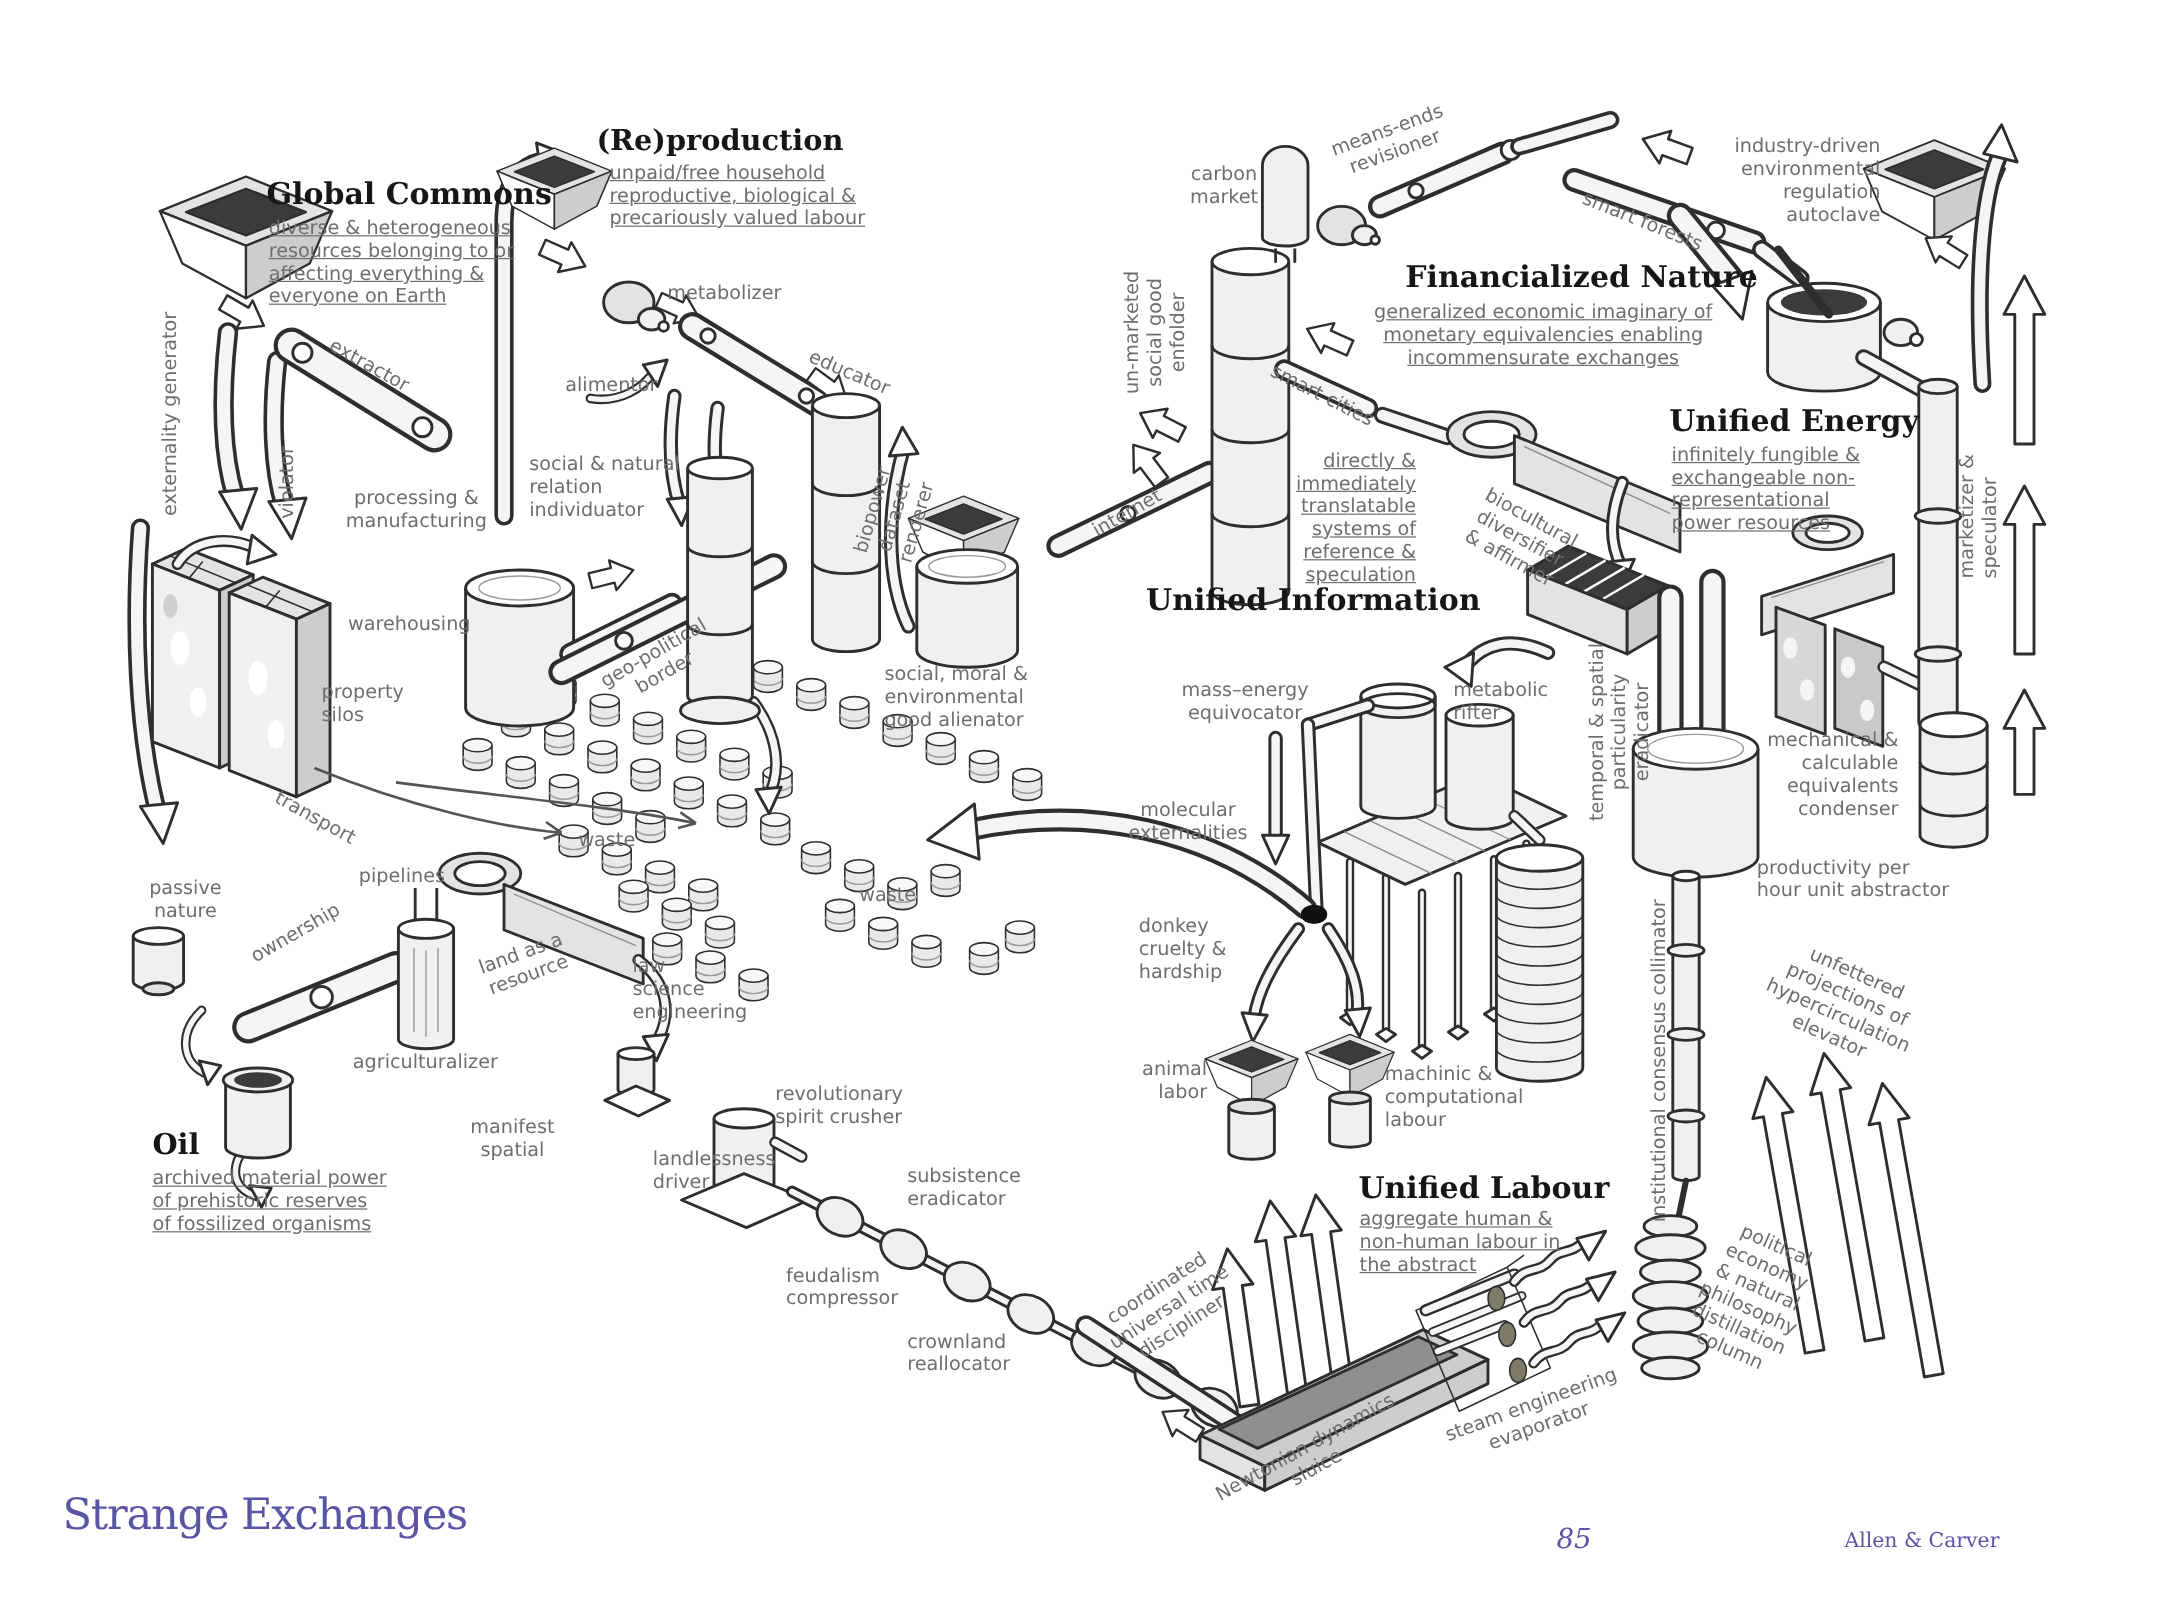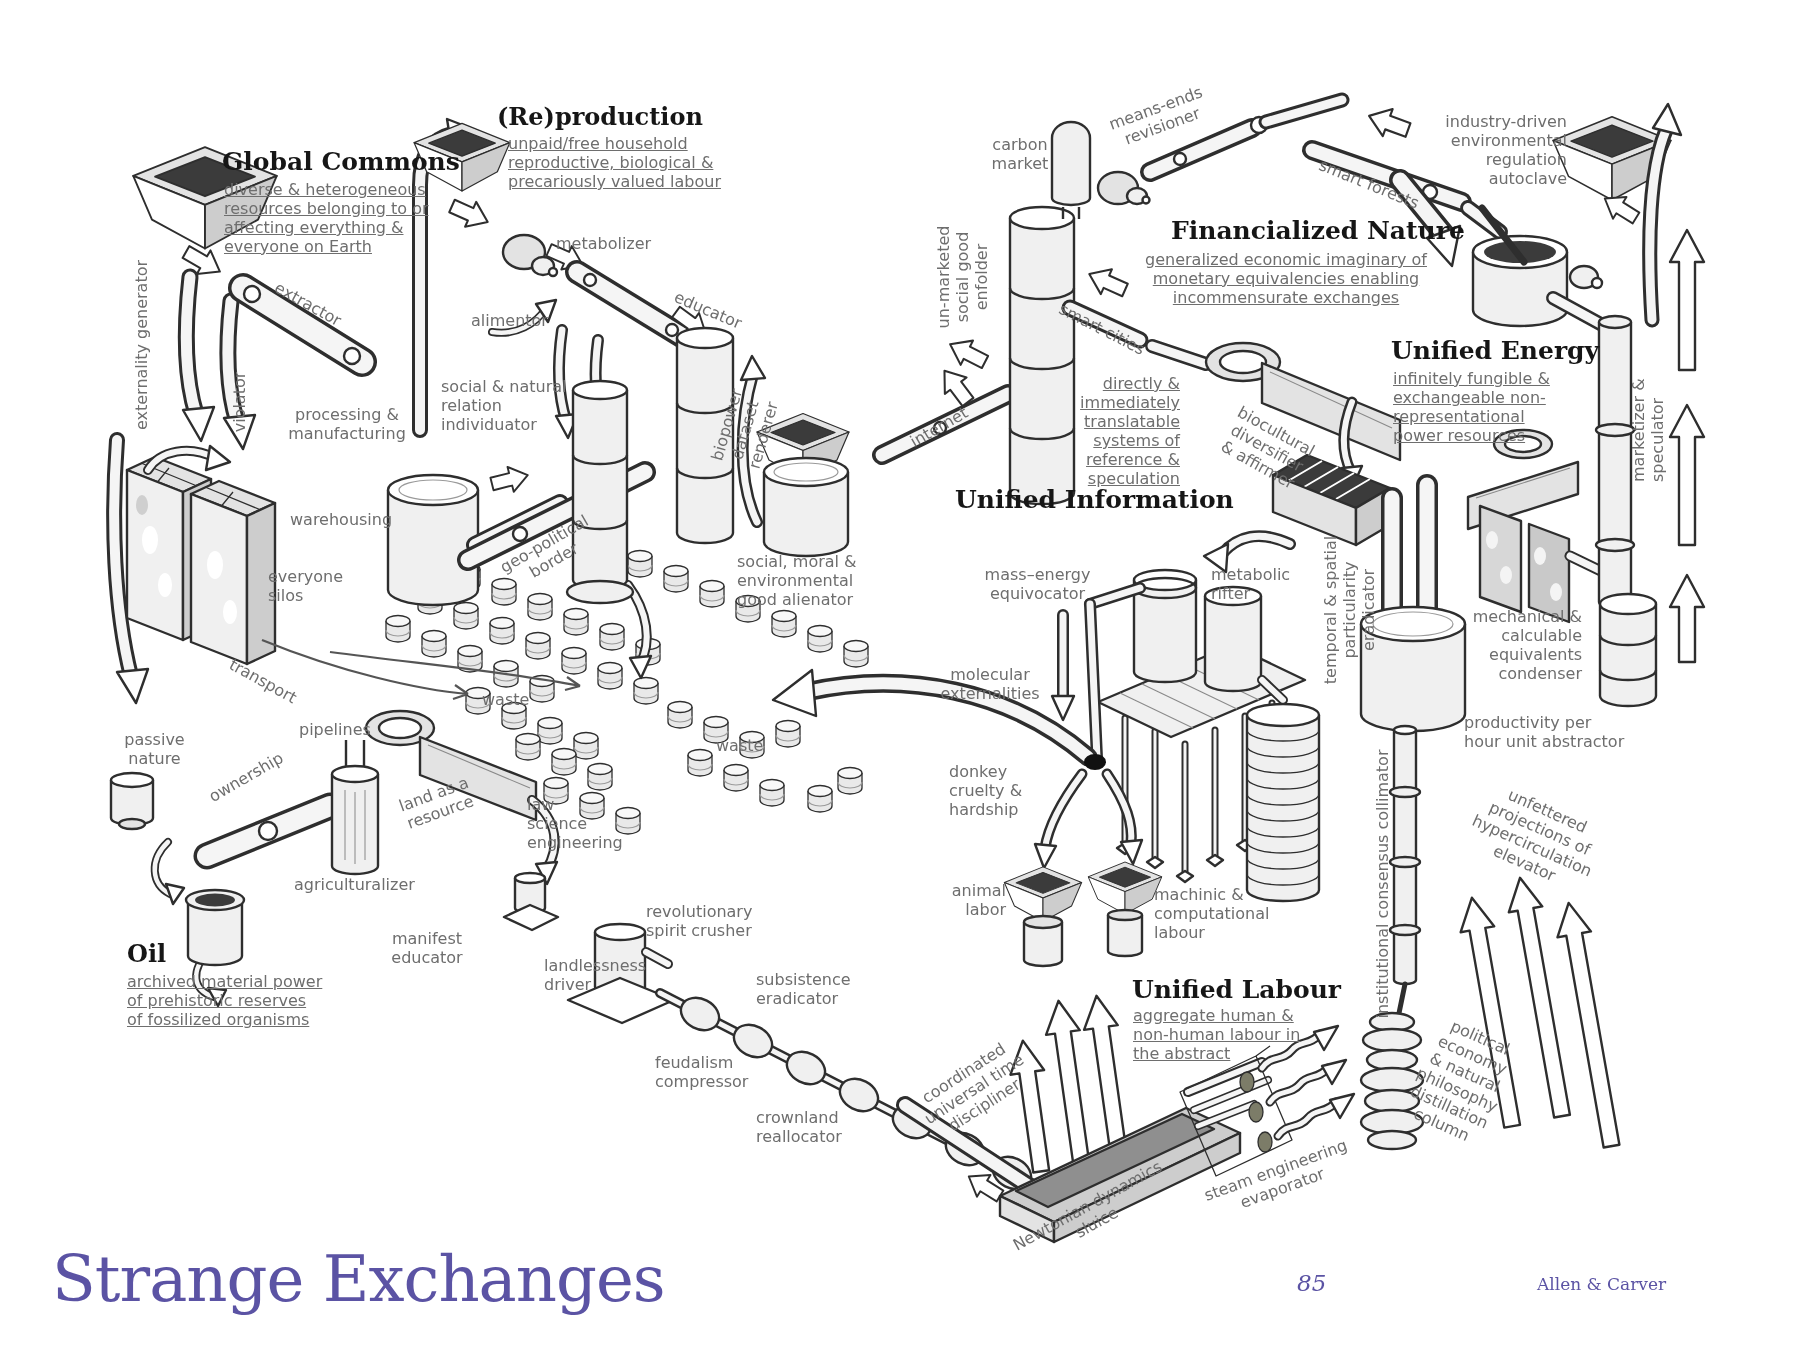--- a/index.html
+++ b/index.html
@@ -13,21 +13,21 @@
   .pw,.aw{stroke:#f5f5f5;fill:none;stroke-linecap:round;}
   .hw{stroke:#fff;stroke-width:2;}
   .g{stroke:#9a9a9a;stroke-width:1.2;fill:none;}
   .tg{stroke:#8a8a8a;stroke-width:1.1;fill:none;}
   .lbl{position:absolute;color:#6e6e6e;font-size:16px;line-height:19px;white-space:pre-line;}
   .ttl{position:absolute;color:#161616;font-family:"DejaVu Serif",serif;font-weight:bold;
        font-size:25px;line-height:27px;white-space:pre-line;}
   .desc{position:absolute;color:#6e6e6e;font-size:16px;line-height:19px;white-space:pre-line;text-decoration:underline;}
   .ctr{text-align:center}.rgt{text-align:right}
   .rot{transform-origin:center center;}
-  .bigtitle{position:absolute;font-family:"DejaVu Serif",serif;font-size:64px;letter-spacing:-1px;}
+  .bigtitle{position:absolute;font-family:"DejaVu Serif",serif;font-size:36px;letter-spacing:-1px;}
   .pageno{position:absolute;font-family:"DejaVu Serif",serif;font-style:italic;font-size:23px;}
   .authors{position:absolute;font-family:"DejaVu Serif",serif;font-size:17px;}
 </style>
 </head>
 <body>
 
 <div id="stage">
 
 <svg id="art" width="1800" height="1350" viewBox="0 0 1800 1350">
 <defs>
@@ -535,40 +535,40 @@
 individuator</div>
 <div class="lbl" style="left:471px;top:311px;">alimentor</div>
 <div class="lbl" style="left:556px;top:234px;">metabolizer</div>
 <div class="lbl rot" style="left:708px;top:310px;transform:translate(-50%,-50%) rotate(23deg);">educator</div>
 <div class="lbl ctr rot" style="left:745px;top:430px;transform:translate(-50%,-50%) rotate(-74deg);">biopower
 dataset
 renderer</div>
 <div class="lbl" style="left:290px;top:510px;">warehousing</div>
 <div class="lbl ctr rot" style="left:549px;top:552px;transform:translate(-50%,-50%) rotate(-30deg);">geo-political
 border</div>
-<div class="lbl" style="left:268px;top:567px;">everyone
+<div class="lbl" style="left:268px;top:567px;">property
 silos</div>
 <div class="lbl rot" style="left:263px;top:681px;transform:translate(-50%,-50%) rotate(29deg);">transport</div>
 <div class="lbl" style="left:482px;top:690px;">waste</div>
 <div class="lbl" style="left:716px;top:736px;">waste</div>
 <div class="lbl" style="left:737px;top:552px;">social, moral &amp;
 environmental
 good alienator</div>
 <div class="lbl" style="left:299px;top:720px;">pipelines</div>
 <div class="lbl ctr" style="left:112px;top:730px;width:85px;">passive
 nature</div>
 <div class="lbl rot" style="left:246px;top:777px;transform:translate(-50%,-50%) rotate(-30deg);">ownership</div>
 <div class="lbl ctr rot" style="left:437px;top:803px;transform:translate(-50%,-50%) rotate(-20deg);">land as a
 resource</div>
 <div class="lbl" style="left:527px;top:795px;">law
 science
 engineering</div>
 <div class="lbl" style="left:294px;top:875px;">agriculturalizer</div>
 <div class="lbl ctr" style="left:372px;top:929px;width:110px;">manifest
-educator</div>
+spatial</div>
 <div class="lbl" style="left:646px;top:902px;">revolutionary
 spirit crusher</div>
 <div class="lbl" style="left:544px;top:956px;">landlessness
 driver</div>
 <div class="lbl" style="left:756px;top:970px;">subsistence
 eradicator</div>
 <div class="lbl" style="left:655px;top:1053px;">feudalism
 compressor</div>
 <div class="lbl" style="left:756px;top:1108px;">crownland
 reallocator</div>

